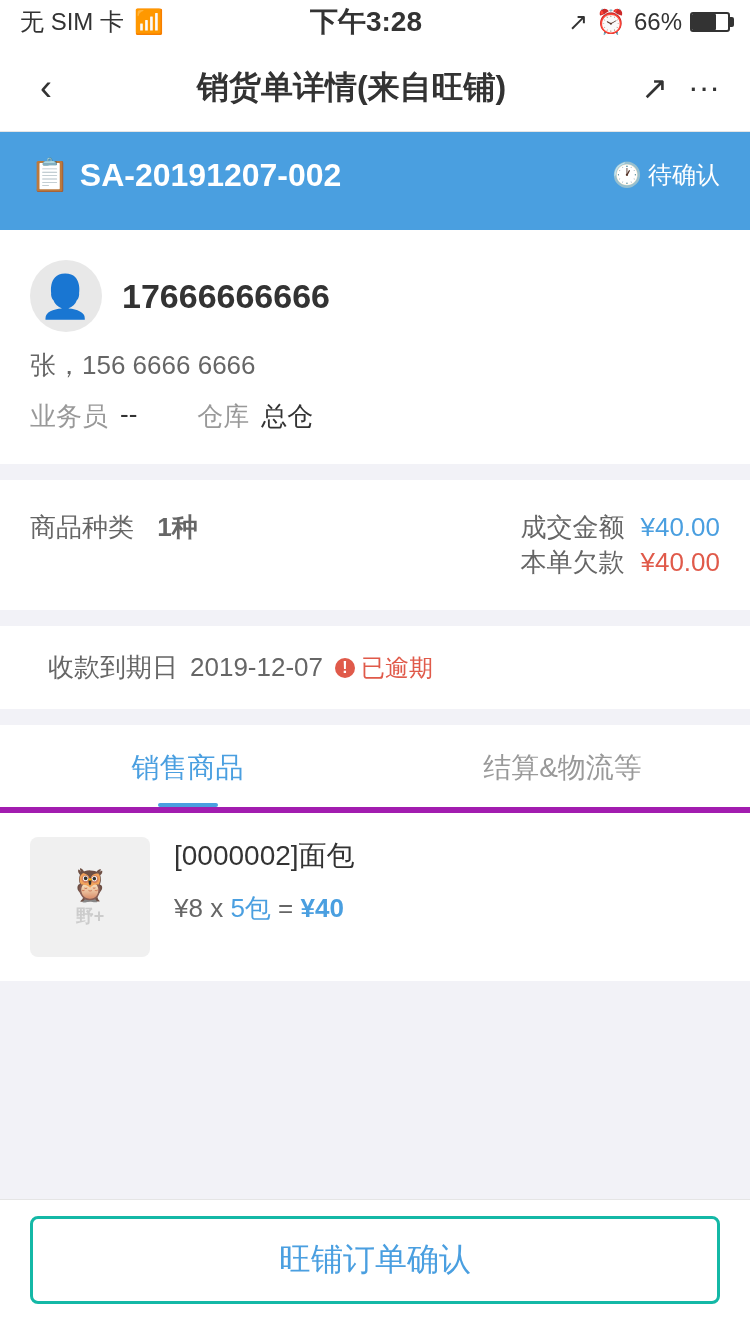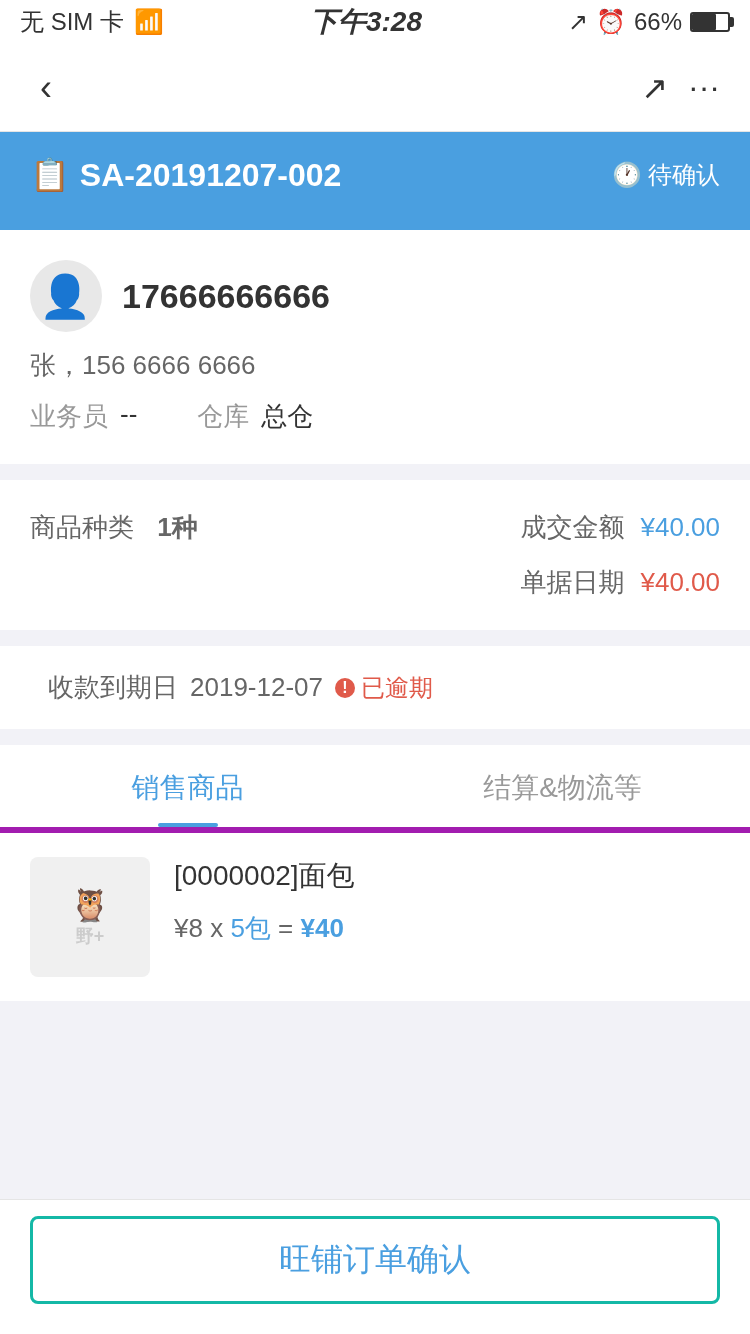--- a/index.html
+++ b/index.html
@@ -18,21 +18,21 @@
       height: 44px;
       background: #fff;
       display: flex;
       align-items: center;
       justify-content: space-between;
       padding: 0 20px;
       font-size: 24px;
       font-weight: 500;
     }
     .status-left { display: flex; align-items: center; gap: 10px; }
-    .status-center { font-size: 28px; font-weight: 600; font-style: italic; }
+    .status-center { font-size: 28px; font-weight: 600; }
     .status-right { display: flex; align-items: center; gap: 8px; font-size: 24px; }
     .battery-icon {
       display: inline-block;
       width: 40px;
       height: 20px;
       border: 2px solid #333;
       border-radius: 3px;
       position: relative;
     }
     .battery-icon::after {
@@ -186,21 +186,21 @@
       gap: 8px;
     }
     .summary-item {
       font-size: 26px;
       color: #666;
     }
     .summary-right {
       display: flex;
       flex-direction: column;
       align-items: flex-end;
-      gap: 20px;
+      gap: 0;
       margin-left: 38px;
     }
     .summary-row {
       display: flex;
       justify-content: flex-end;
       align-items: center;
       gap: 16px;
       font-size: 26px;
     }
     .summary-label { color: #666; }
@@ -356,20 +356,21 @@
     <span>⏰</span>
     <span>66%</span>
     <div class="battery-icon">
       <div class="battery-fill"></div>
     </div>
   </div>
 </div>
 
 <div class="nav-bar">
   <span class="nav-back">‹</span>
+  <span class="nav-title">销货单详情(来自旺铺)</span>
   <div class="nav-actions">
     <span class="nav-icon">↗</span>
     <span class="nav-icon">···</span>
   </div>
 </div>
 
 <div class="order-header">
   <div class="order-header-top">
     <div class="order-number">
       <span>📋</span>
@@ -408,21 +409,21 @@
       <span>商品种类</span>
       <span style="margin-left:16px;font-weight:bold;">1种</span>
     </div>
   </div>
   <div class="summary-right">
     <div class="summary-row">
       <span class="summary-label">成交金额</span>
       <span class="amount-blue">¥40.00</span>
     </div>
     <div class="summary-row">
-      <span class="summary-label">单据日期</span>
+      <span class="summary-label">本单欠款</span>
       <span class="amount-red">¥40.00</span>
     </div>
   </div>
 </div>
 
 <div class="due-section section">
   <span>收款到期日</span>
   <span>2019-12-07</span>
   <div class="overdue-badge">
     <div class="overdue-dot">!</div>

